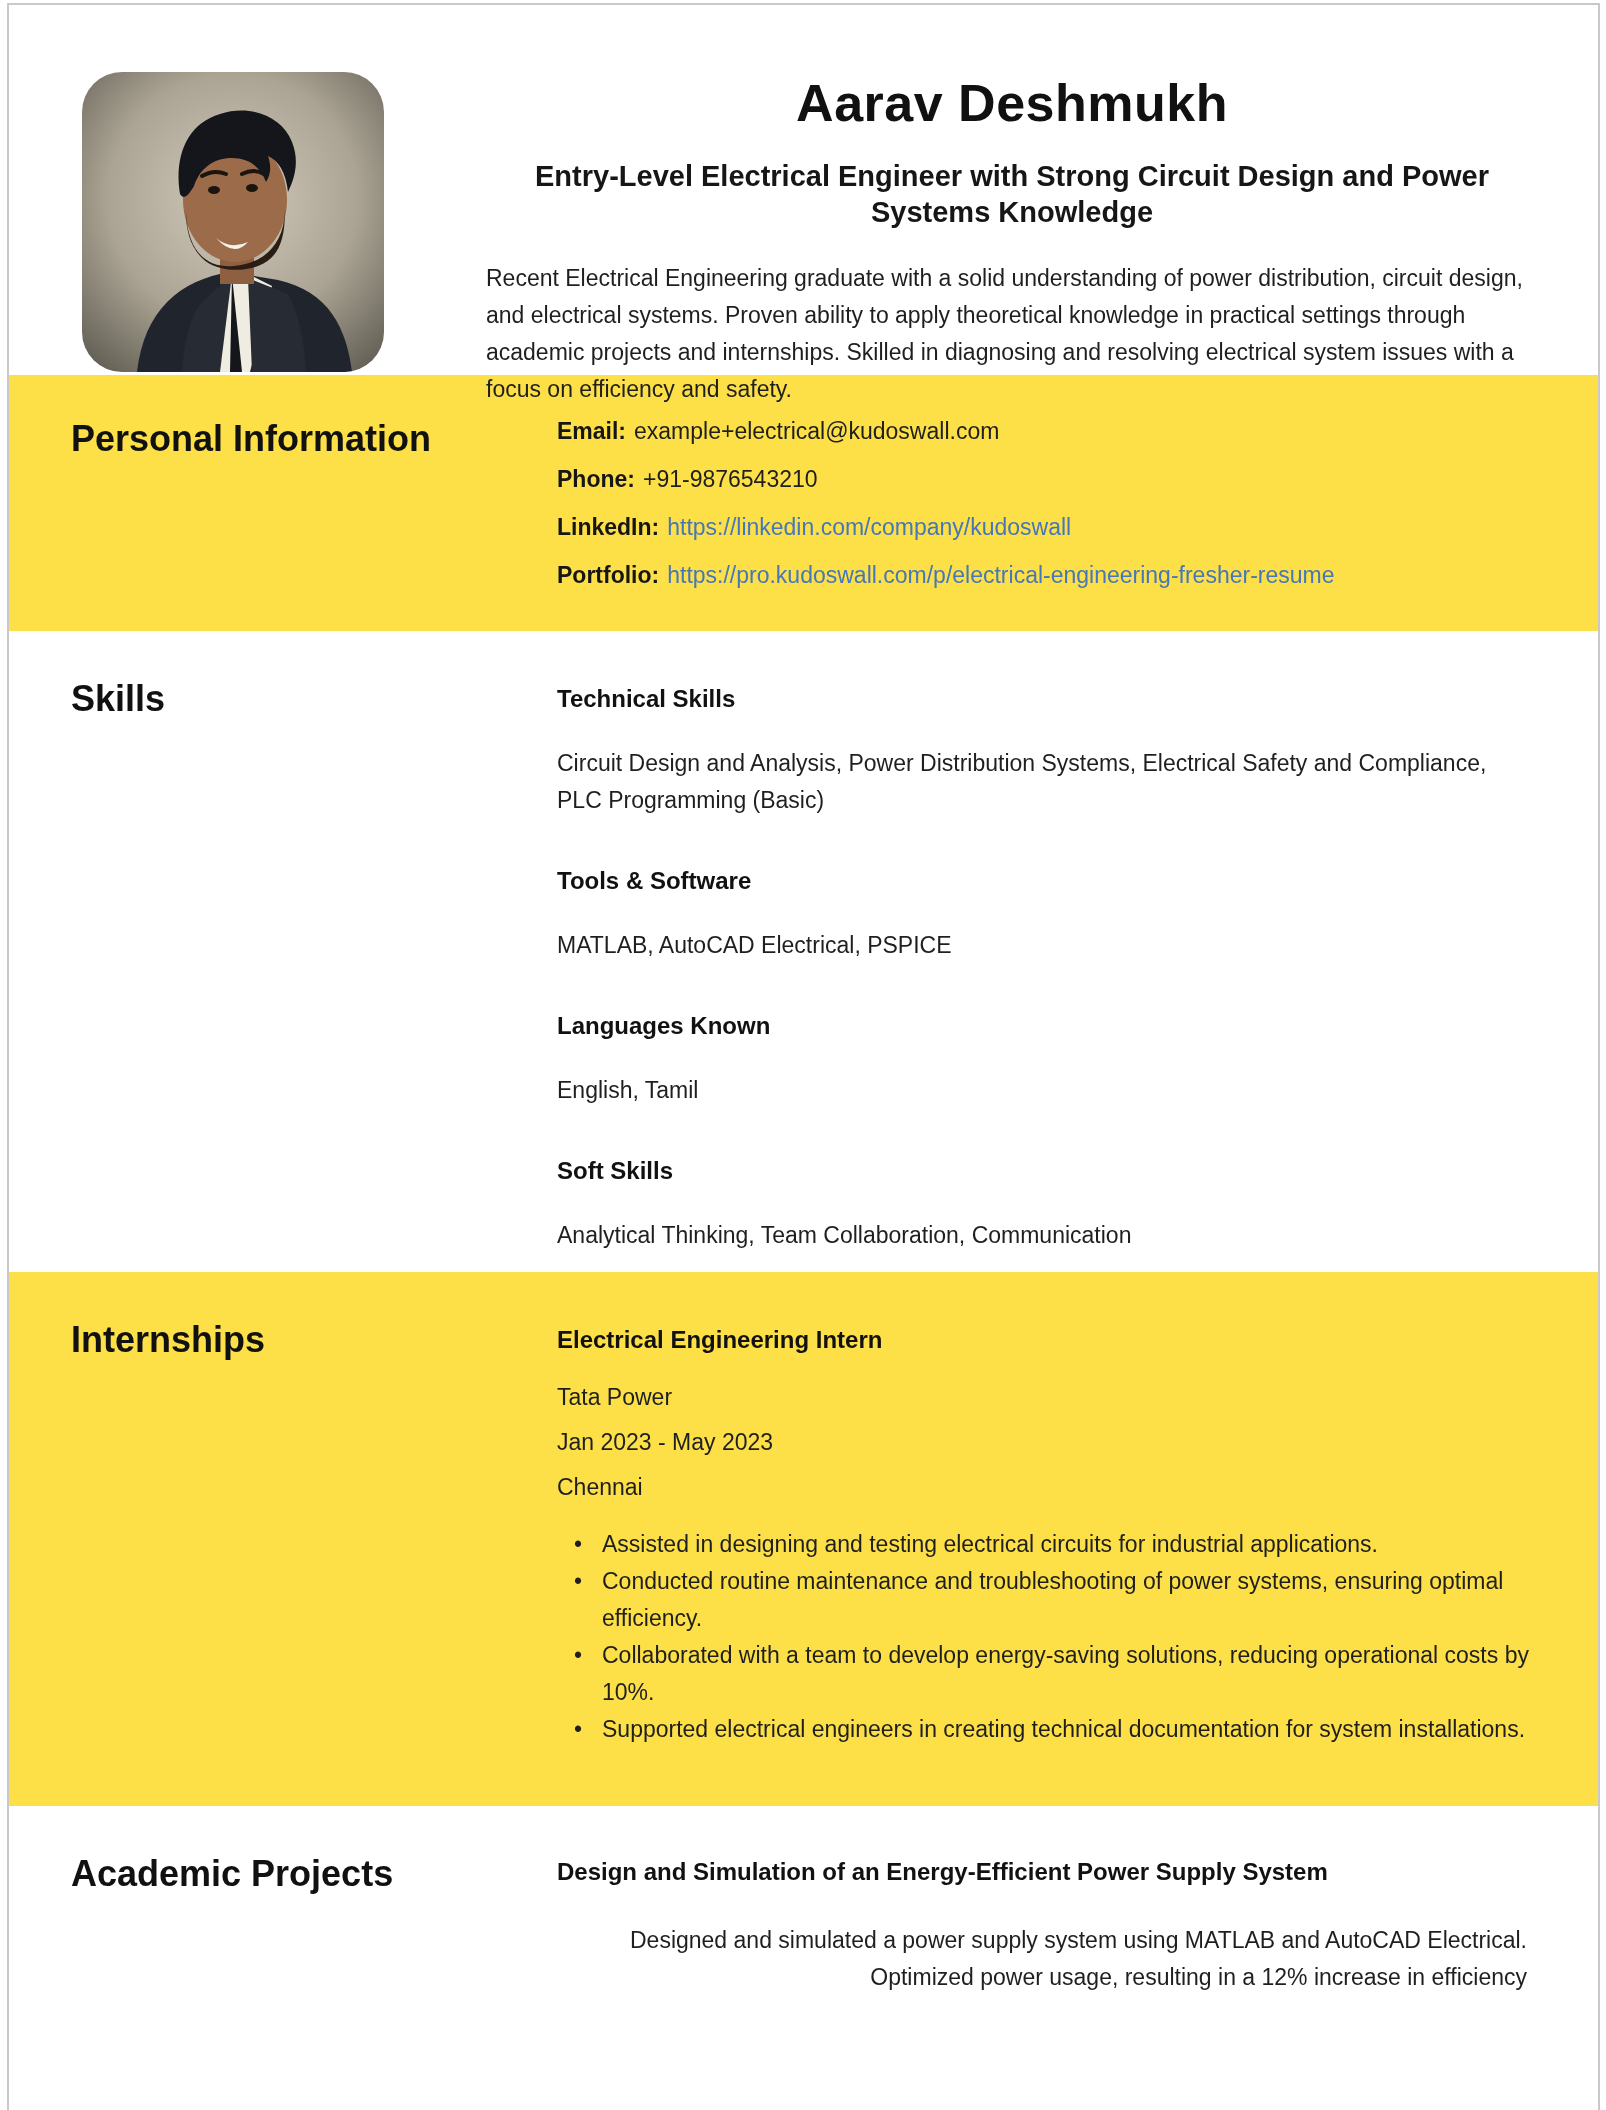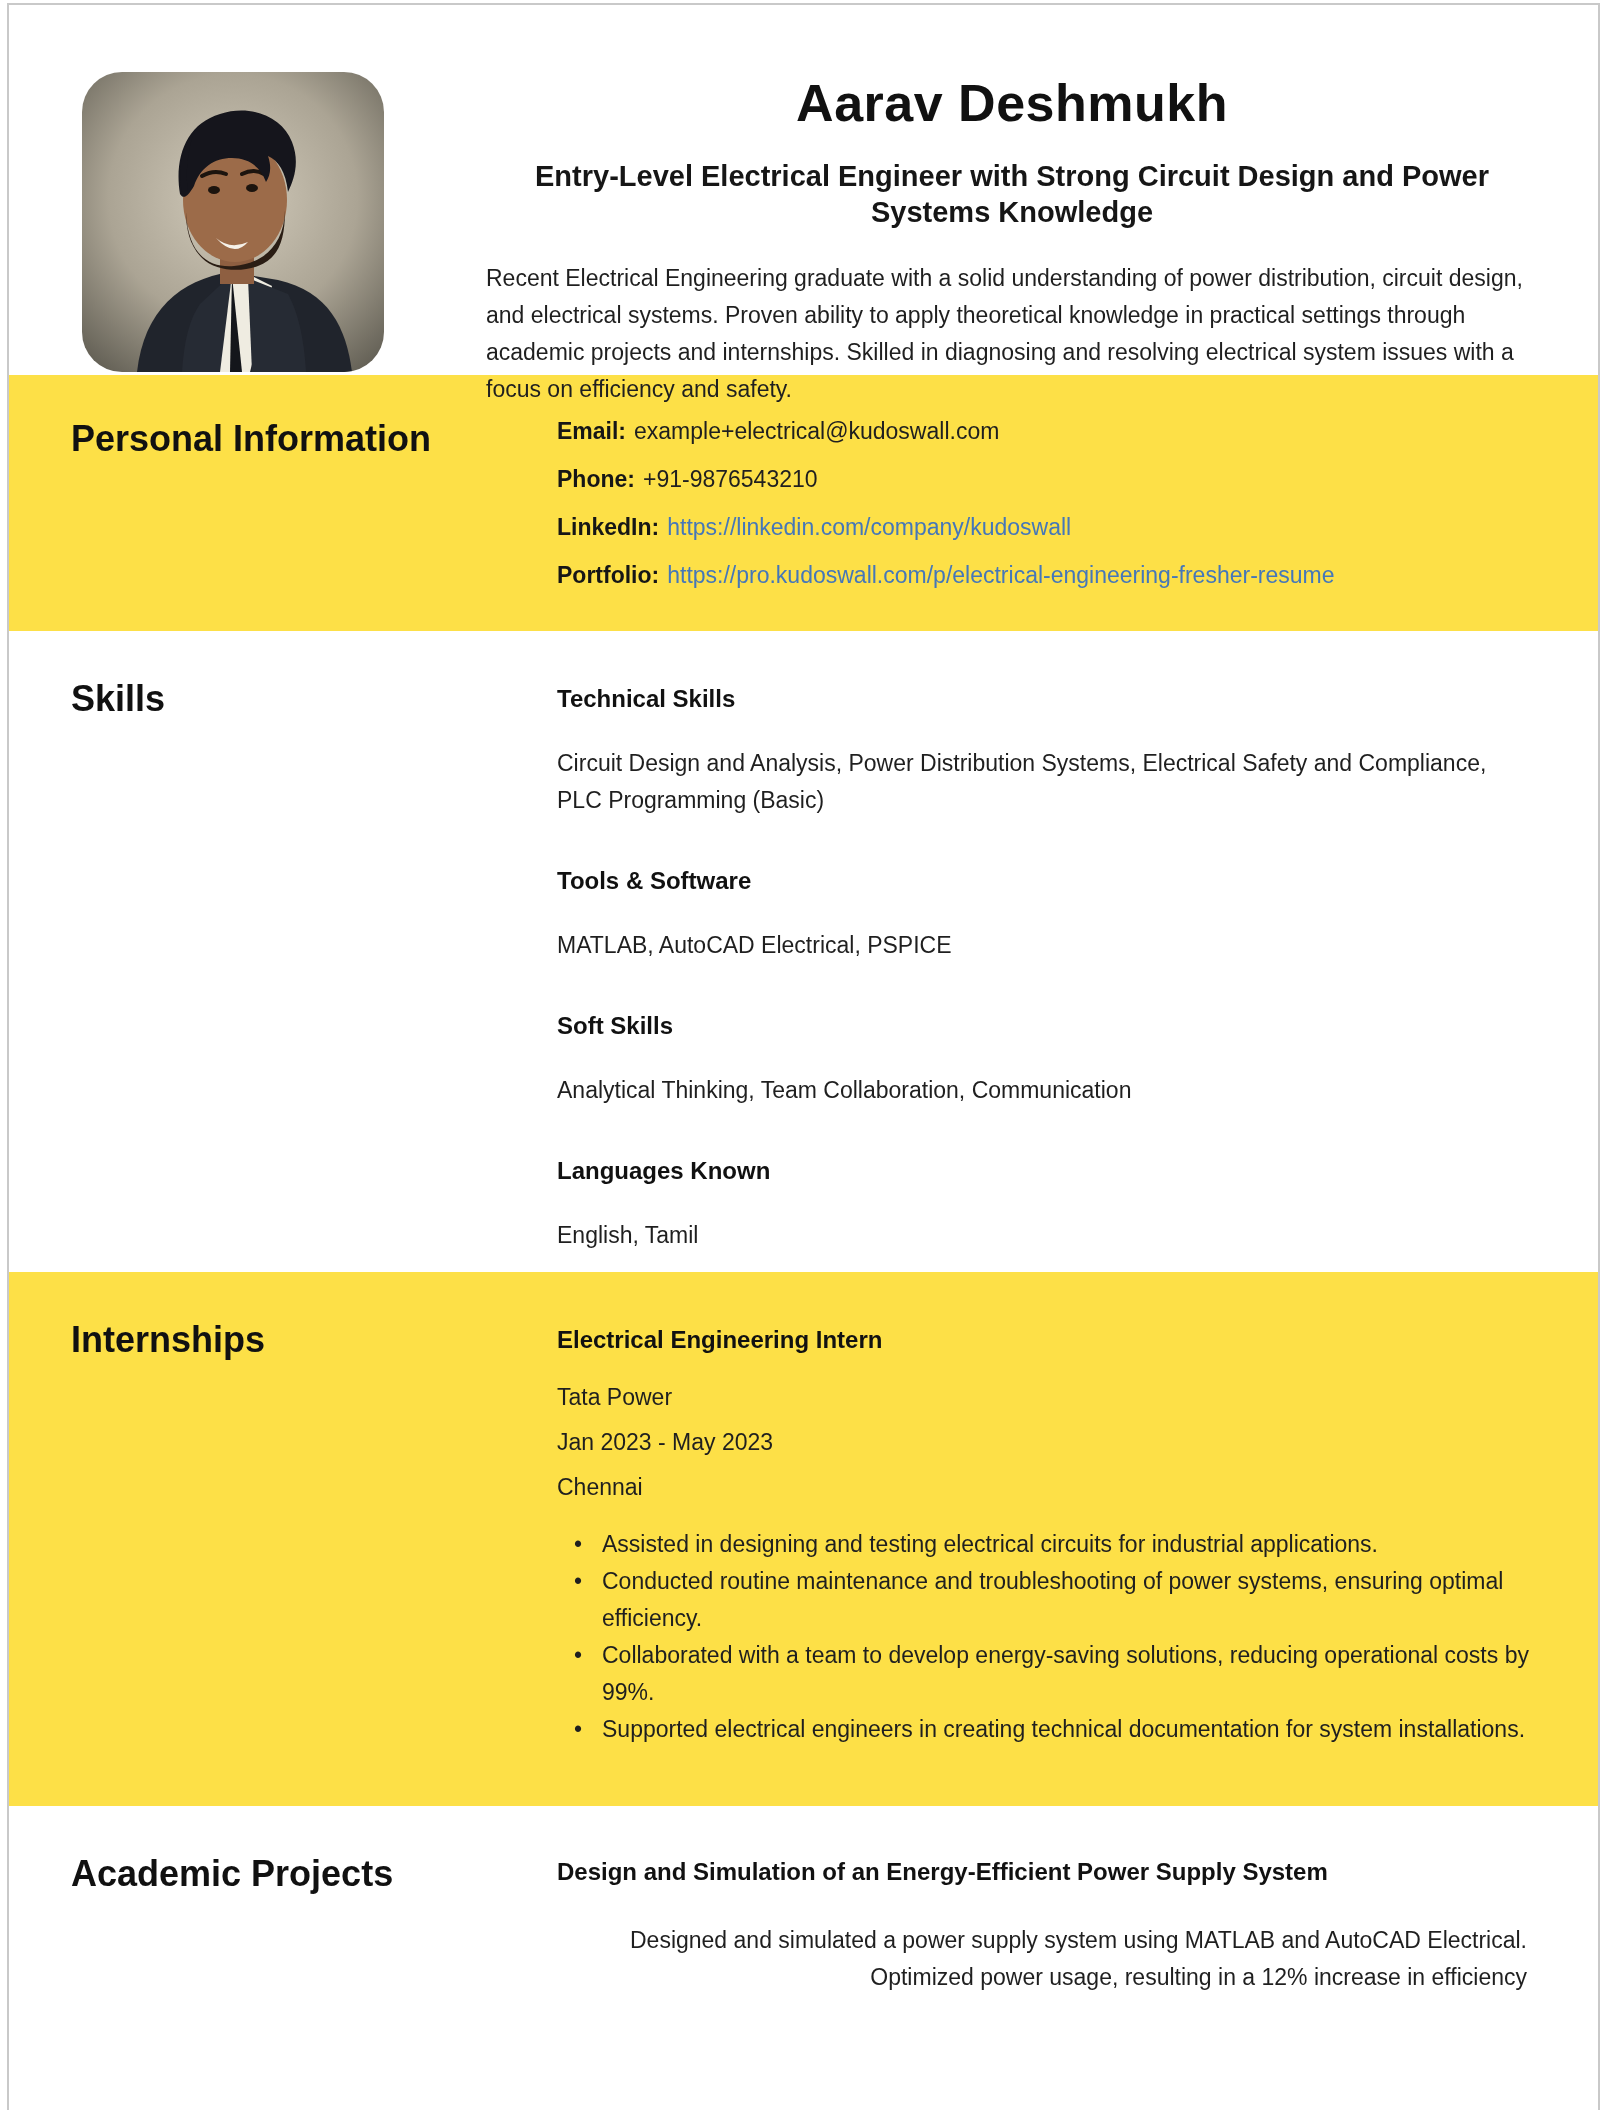--- a/index.html
+++ b/index.html
@@ -226,41 +226,41 @@
     <div>
       <div class="skill-group">
         <h3>Technical Skills</h3>
         <p>Circuit Design and Analysis, Power Distribution Systems, Electrical Safety and Compliance, PLC Programming (Basic)</p>
       </div>
       <div class="skill-group">
         <h3>Tools &amp; Software</h3>
         <p>MATLAB, AutoCAD Electrical, PSPICE</p>
       </div>
       <div class="skill-group">
+        <h3>Languages Known</h3>
+        <p>English, Tamil</p>
+      </div>
+      <div class="skill-group">
         <h3>Soft Skills</h3>
         <p>Analytical Thinking, Team Collaboration, Communication</p>
-      </div>
-      <div class="skill-group">
-        <h3>Languages Known</h3>
-        <p>English, Tamil</p>
       </div>
     </div>
   </div>
 
   <div class="section alt section-internships">
     <h2>Internships</h2>
     <div>
       <h3 class="entry-role">Electrical Engineering Intern</h3>
       <div class="entry-meta">Tata Power</div>
       <div class="entry-meta">Jan 2023 - May 2023</div>
       <div class="entry-meta">Chennai</div>
       <ul class="highlights">
         <li>Assisted in designing and testing electrical circuits for industrial applications.</li>
         <li>Conducted routine maintenance and troubleshooting of power systems, ensuring optimal efficiency.</li>
-        <li>Collaborated with a team to develop energy-saving solutions, reducing operational costs by 99%.</li>
+        <li>Collaborated with a team to develop energy-saving solutions, reducing operational costs by 10%.</li>
         <li>Supported electrical engineers in creating technical documentation for system installations.</li>
       </ul>
     </div>
   </div>
 
   <div class="section section-projects">
     <h2>Academic Projects</h2>
     <div>
       <h3 class="project-title">Design and Simulation of an Energy-Efficient Power Supply System</h3>
       <p class="project-desc">Designed and simulated a power supply system using MATLAB and AutoCAD Electrical. Optimized power usage, resulting in a 12% increase in efficiency</p>

